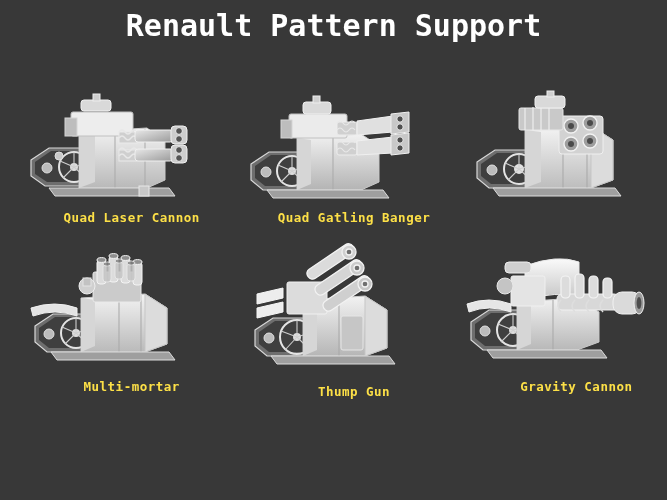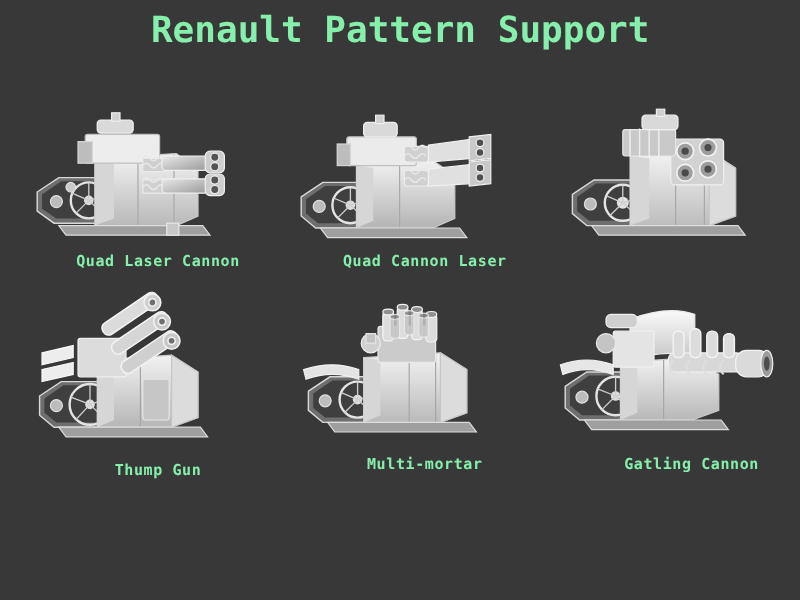--- a/index.html
+++ b/index.html
@@ -18,21 +18,21 @@
     width: 667px;
     height: 500px;
     background: #383838;
   }
   .title {
     position: absolute;
     top: 8px;
     left: 0;
     width: 667px;
     text-align: center;
-    color: #86efac;
+    color: #ffffff;
     font-family: "DejaVu Sans Mono", "Liberation Mono", monospace;
     font-weight: bold;
     font-size: 30px;
     line-height: 36px;
     letter-spacing: 0px;
   }
   .title .line2 { display: block; }
   .grid {
     position: absolute;
     top: 88px;
@@ -47,21 +47,21 @@
     position: relative;
     display: flex;
     flex-direction: column;
     align-items: center;
     justify-content: flex-start;
   }
   .thumb {
     display: block;
   }
   .caption {
-    color: #86efac;
+    color: #fde047;
     font-family: "DejaVu Sans Mono", "Liberation Mono", monospace;
     font-weight: bold;
     font-size: 12.5px;
     letter-spacing: 0.5px;
     white-space: nowrap;
     text-align: center;
     margin-left: 41px;
   }
   .r1 .caption { margin-top: 4px; }
   .r2 .caption { margin-top: 2px; }
@@ -194,21 +194,21 @@
             <path d="M96 55 q3 -4 6 0 q3 4 6 0 q3 -4 6 0"></path>
             <path d="M96 62 q3 -4 6 0 q3 4 6 0 q3 -4 6 0"></path>
           </g>
           <path d="M116 53 L152 49 L152 65 L116 67 Z" fill="#e0e0e0" stroke="#f0f0f0"></path>
           <path d="M150 47 L168 45 L168 65 L150 67 Z" fill="#c8c8c8" stroke="#f0f0f0"></path>
           <circle cx="159" cy="52" r="3.2" fill="#4f4f4f" stroke="#eee"></circle>
           <circle cx="159" cy="60" r="3.2" fill="#4f4f4f" stroke="#eee"></circle>
         </g>
         <path d="M26 102 L142 102 L148 110 L32 110 Z" fill="#9f9f9f" stroke="#dcdcdc"></path>
       </svg>
-      <div class="caption">Quad Cannon Laser</div>
+      <div class="caption">Quad Gatling Banger</div>
     </div>
 
     <div class="cell r1">
       <svg class="thumb" width="185" height="118" viewBox="0 0 185 118">
         <defs>
           <linearGradient id="m3a" x1="0" y1="0" x2="0" y2="1">
             <stop offset="0" stop-color="#f4f4f4"></stop>
               <stop offset="1" stop-color="#bdbdbd"></stop>
           </linearGradient>
         </defs>
@@ -247,76 +247,20 @@
         <g stroke="#efefef" stroke-width="1.2">
           <line x1="62" y1="20" x2="62" y2="42"></line>
             <line x1="70" y1="19" x2="70" y2="42"></line>
           <line x1="78" y1="19" x2="78" y2="42"></line>
             <line x1="86" y1="19" x2="86" y2="42"></line>
         </g>
         <rect x="72" y="8" width="30" height="12" rx="3" fill="#d9d9d9" stroke="#f0f0f0"></rect>
         <rect x="84" y="3" width="7" height="6" fill="#cfcfcf" stroke="#eee"></rect>
         <path d="M30 100 L152 100 L158 108 L36 108 Z" fill="#9f9f9f" stroke="#dcdcdc"></path>
       </svg>
-    </div>
-
-    <div class="cell r2">
-      <svg class="thumb" width="180" height="140" viewBox="0 0 180 140">
-        <defs>
-          <linearGradient id="m5a" x1="0" y1="0" x2="0" y2="1">
-            <stop offset="0" stop-color="#f2f2f2"></stop>
-              <stop offset="1" stop-color="#b6b6b6"></stop>
-          </linearGradient>
-        </defs>
-        <path d="M12 88 L30 76 L80 76 L96 88 L96 104 L84 114 L24 114 L12 104 Z" fill="#6e6e6e" stroke="#d8d8d8" stroke-width="1.2"></path>
-        <path d="M16 90 L32 79 L78 79 L92 90 L92 102 L80 110 L26 110 L16 102 Z" fill="#3f3f3f"></path>
-        <circle cx="54" cy="95" r="17" fill="none" stroke="#e4e4e4" stroke-width="2"></circle>
-        <circle cx="54" cy="95" r="4" fill="#dedede"></circle>
-        <g stroke="#cfcfcf" stroke-width="1.1">
-          <line x1="54" y1="95" x2="54" y2="78"></line>
-            <line x1="54" y1="95" x2="70" y2="90"></line>
-          <line x1="54" y1="95" x2="66" y2="107"></line>
-            <line x1="54" y1="95" x2="42" y2="108"></line>
-          <line x1="54" y1="95" x2="38" y2="89"></line>
-        </g>
-        <circle cx="26" cy="96" r="5" fill="#bcbcbc" stroke="#e0e0e0"></circle>
-
-        <path d="M60 58 L122 54 L144 68 L144 106 L122 114 L60 114 Z" fill="url(#m5a)" stroke="#cacaca"></path>
-        <path d="M122 54 L144 68 L144 106 L122 114 Z" fill="#dcdcdc" stroke="#c5c5c5"></path>
-        <path d="M60 58 L60 114 L74 108 L74 60 Z" fill="#d6d6d6"></path>
-        <path d="M96 56 L96 114" stroke="#a7a7a7"></path>
-        <rect x="98" y="74" width="22" height="34" rx="2" fill="#c6c6c6" stroke="#e6e6e6"></rect>
-
-        <g>
-          <path d="M14 52 L40 46 L40 56 L14 62 Z" fill="#ededed" stroke="#f6f6f6"></path>
-          <path d="M14 66 L40 60 L40 70 L14 76 Z" fill="#ededed" stroke="#f6f6f6"></path>
-        </g>
-
-        <rect x="44" y="40" width="40" height="32" rx="2" fill="#dcdcdc" stroke="#f0f0f0"></rect>
-
-        <g stroke="#f2f2f2" stroke-width="1.3">
-          <g>
-            <rect x="62" y="30" width="54" height="11" rx="5" fill="#dbdbdb" transform="rotate(-34 62 30)"></rect>
-            <circle cx="106" cy="10" r="7" fill="#cfcfcf"></circle>
-            <circle cx="106" cy="10" r="3" fill="#6f6f6f"></circle>
-          </g>
-          <g>
-            <rect x="70" y="46" width="54" height="11" rx="5" fill="#d5d5d5" transform="rotate(-34 70 46)"></rect>
-            <circle cx="114" cy="26" r="7" fill="#cbcbcb"></circle>
-            <circle cx="114" cy="26" r="3" fill="#6f6f6f"></circle>
-          </g>
-          <g>
-            <rect x="78" y="62" width="54" height="11" rx="5" fill="#cfcfcf" transform="rotate(-34 78 62)"></rect>
-            <circle cx="122" cy="42" r="7" fill="#c6c6c6"></circle>
-            <circle cx="122" cy="42" r="3" fill="#6f6f6f"></circle>
-          </g>
-        </g>
-        <path d="M28 114 L146 114 L152 122 L34 122 Z" fill="#9f9f9f" stroke="#dcdcdc"></path>
-      </svg>
-      <div class="caption">Thump Gun</div>
     </div>
 
     <div class="cell r2">
       <svg class="thumb" width="180" height="135" viewBox="0 0 180 135">
         <defs>
           <linearGradient id="m4a" x1="0" y1="0" x2="0" y2="1">
             <stop offset="0" stop-color="#f3f3f3"></stop>
               <stop offset="1" stop-color="#bababa"></stop>
           </linearGradient>
         </defs>
@@ -365,20 +309,76 @@
         </g>
 
         <circle cx="66" cy="44" r="8" fill="#d0d0d0" stroke="#eee"></circle>
         <rect x="62" y="36" width="8" height="8" fill="#c2c2c2" stroke="#e4e4e4"></rect>
         <path d="M30 110 L148 110 L154 118 L36 118 Z" fill="#9f9f9f" stroke="#dcdcdc"></path>
       </svg>
       <div class="caption">Multi-mortar</div>
     </div>
 
     <div class="cell r2">
+      <svg class="thumb" width="180" height="140" viewBox="0 0 180 140">
+        <defs>
+          <linearGradient id="m5a" x1="0" y1="0" x2="0" y2="1">
+            <stop offset="0" stop-color="#f2f2f2"></stop>
+              <stop offset="1" stop-color="#b6b6b6"></stop>
+          </linearGradient>
+        </defs>
+        <path d="M12 88 L30 76 L80 76 L96 88 L96 104 L84 114 L24 114 L12 104 Z" fill="#6e6e6e" stroke="#d8d8d8" stroke-width="1.2"></path>
+        <path d="M16 90 L32 79 L78 79 L92 90 L92 102 L80 110 L26 110 L16 102 Z" fill="#3f3f3f"></path>
+        <circle cx="54" cy="95" r="17" fill="none" stroke="#e4e4e4" stroke-width="2"></circle>
+        <circle cx="54" cy="95" r="4" fill="#dedede"></circle>
+        <g stroke="#cfcfcf" stroke-width="1.1">
+          <line x1="54" y1="95" x2="54" y2="78"></line>
+            <line x1="54" y1="95" x2="70" y2="90"></line>
+          <line x1="54" y1="95" x2="66" y2="107"></line>
+            <line x1="54" y1="95" x2="42" y2="108"></line>
+          <line x1="54" y1="95" x2="38" y2="89"></line>
+        </g>
+        <circle cx="26" cy="96" r="5" fill="#bcbcbc" stroke="#e0e0e0"></circle>
+
+        <path d="M60 58 L122 54 L144 68 L144 106 L122 114 L60 114 Z" fill="url(#m5a)" stroke="#cacaca"></path>
+        <path d="M122 54 L144 68 L144 106 L122 114 Z" fill="#dcdcdc" stroke="#c5c5c5"></path>
+        <path d="M60 58 L60 114 L74 108 L74 60 Z" fill="#d6d6d6"></path>
+        <path d="M96 56 L96 114" stroke="#a7a7a7"></path>
+        <rect x="98" y="74" width="22" height="34" rx="2" fill="#c6c6c6" stroke="#e6e6e6"></rect>
+
+        <g>
+          <path d="M14 52 L40 46 L40 56 L14 62 Z" fill="#ededed" stroke="#f6f6f6"></path>
+          <path d="M14 66 L40 60 L40 70 L14 76 Z" fill="#ededed" stroke="#f6f6f6"></path>
+        </g>
+
+        <rect x="44" y="40" width="40" height="32" rx="2" fill="#dcdcdc" stroke="#f0f0f0"></rect>
+
+        <g stroke="#f2f2f2" stroke-width="1.3">
+          <g>
+            <rect x="62" y="30" width="54" height="11" rx="5" fill="#dbdbdb" transform="rotate(-34 62 30)"></rect>
+            <circle cx="106" cy="10" r="7" fill="#cfcfcf"></circle>
+            <circle cx="106" cy="10" r="3" fill="#6f6f6f"></circle>
+          </g>
+          <g>
+            <rect x="70" y="46" width="54" height="11" rx="5" fill="#d5d5d5" transform="rotate(-34 70 46)"></rect>
+            <circle cx="114" cy="26" r="7" fill="#cbcbcb"></circle>
+            <circle cx="114" cy="26" r="3" fill="#6f6f6f"></circle>
+          </g>
+          <g>
+            <rect x="78" y="62" width="54" height="11" rx="5" fill="#cfcfcf" transform="rotate(-34 78 62)"></rect>
+            <circle cx="122" cy="42" r="7" fill="#c6c6c6"></circle>
+            <circle cx="122" cy="42" r="3" fill="#6f6f6f"></circle>
+          </g>
+        </g>
+        <path d="M28 114 L146 114 L152 122 L34 122 Z" fill="#9f9f9f" stroke="#dcdcdc"></path>
+      </svg>
+      <div class="caption">Thump Gun</div>
+    </div>
+
+    <div class="cell r2">
       <svg class="thumb" width="190" height="135" viewBox="0 0 190 135">
         <defs>
           <linearGradient id="m6a" x1="0" y1="0" x2="0" y2="1">
             <stop offset="0" stop-color="#f1f1f1"></stop>
               <stop offset="1" stop-color="#b8b8b8"></stop>
           </linearGradient>
           <linearGradient id="m6b" x1="0" y1="0" x2="0" y2="1">
             <stop offset="0" stop-color="#fafafa"></stop>
               <stop offset="1" stop-color="#c5c5c5"></stop>
           </linearGradient>
@@ -422,17 +422,17 @@
             <path d="M128 58 q-6 6 0 12"></path>
               <path d="M142 58 q-6 6 0 12"></path>
           </g>
 
           <rect x="152" y="50" width="28" height="22" rx="9" fill="#dadada" stroke="#f2f2f2"></rect>
           <ellipse cx="178" cy="61" rx="5" ry="11" fill="#9b9b9b" stroke="#f2f2f2"></ellipse>
           <ellipse cx="178" cy="61" rx="2.4" ry="6" fill="#4d4d4d"></ellipse>
         </g>
         <path d="M26 108 L140 108 L146 116 L32 116 Z" fill="#9f9f9f" stroke="#dcdcdc"></path>
       </svg>
-      <div class="caption">Gatling Cannon</div>
+      <div class="caption">Gravity Cannon</div>
     </div>
 
   </div>
 </div>
 
 </body></html>

